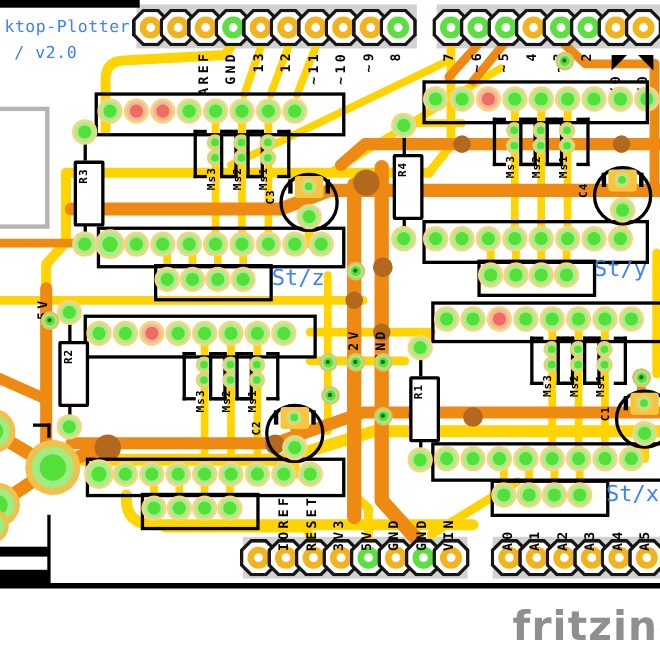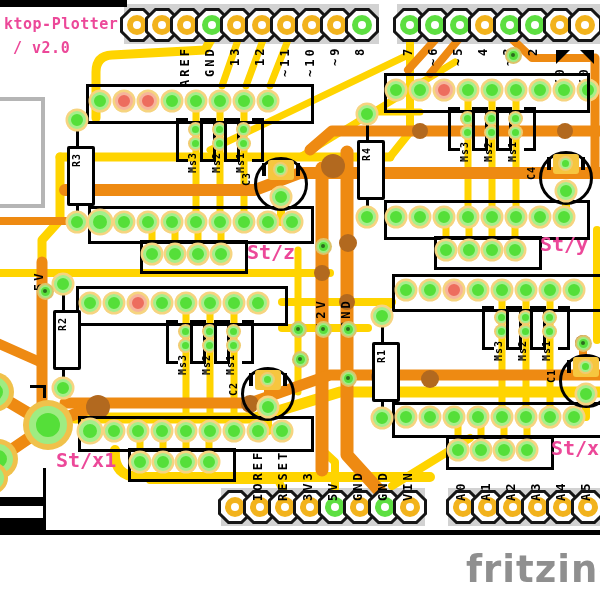--- a/index.html
+++ b/index.html
@@ -25,21 +25,21 @@
   .capsq{position:absolute;background:#f6c63f;border-radius:3px}
   .tick{position:absolute;background:#000}
   .res{position:absolute;width:22px;height:54px;background:#fff;border:3px solid #000;border-radius:2px}
   .lead{position:absolute;width:3px;background:#000}
   .brk{position:absolute;width:9px;height:38px;border:3px solid #000}
   .brk.l{border-right:none}.brk.r{border-left:none}
   .vlab{position:absolute;writing-mode:vertical-rl;transform:rotate(180deg);font-family:"DejaVu Sans Mono",monospace;font-weight:bold;font-size:12px;letter-spacing:3px;color:#000;line-height:1;white-space:nowrap}
   .vlab.down{text-align:right}
   .vlab.up{text-align:left}
   .vlab.sm{font-size:10px;letter-spacing:1px}
-  .hlab{position:absolute;font-family:"DejaVu Sans Mono",monospace;font-weight:bold;color:#ec4899;white-space:nowrap}
+  .hlab{position:absolute;font-family:"DejaVu Sans Mono",monospace;font-weight:normal;color:#3b82f6;white-space:nowrap}
   .title{font-size:15px;letter-spacing:0.5px}
   .stlab{font-size:20px}
   .logo{position:absolute;font-family:"DejaVu Sans",sans-serif;font-weight:bold;font-size:37px;color:#8f8f8f;letter-spacing:1px;white-space:nowrap}
   .tri{position:absolute;width:0;height:0;border-style:solid}
   .blackbar{position:absolute;background:#000}
 </style>
 </head>
 <body>
 
 <div id="stage">
@@ -433,21 +433,20 @@
       <div class="tick" style="left: 249px; top: 373px; width: 4px; height: 13px;"></div>
       <div class="tick" style="left: 283px; top: 373px; width: 4px; height: 13px;"></div>
       <div class="jpad" style="left: 262px; top: 374px;"></div>
       <div class="rpad" style="left: 259px; top: 398px;"></div>
       <div class="vlab down sm" style="left: 229px; top: 382px; width: 16px; height: 30px;">C2</div>
       <div class="hrect" style="left: 128px; top: 448px; width: 102px; height: 28px;"></div>
       <div class="rpad" style="left: 131px; top: 453px;"></div>
       <div class="rpad" style="left: 154px; top: 453px;"></div>
       <div class="rpad" style="left: 177px; top: 453px;"></div>
       <div class="rpad" style="left: 200px; top: 453px;"></div>
-      <div class="hlab stlab" style="left: 56px; top: 448px;">St/x1</div>
       <div class="lead" style="left: 62px; top: 284px; height: 26px;"></div>
       <div class="lead" style="left: 62px; top: 368px; height: 20px;"></div>
       <div class="res" style="left: 53px; top: 310px;"></div>
       <div class="vlab down sm" style="left: 58px; top: 317px; width: 16px; height: 40px;">R2</div>
       <div class="rpad" style="left: 54px; top: 275px;"></div>
       <div class="rpad" style="left: 54px; top: 379px;"></div>
       <div class="hrect" style="left: 392px; top: 274px; width: 206px; height: 32px;"></div>
       <div class="rpad" style="left: 397px; top: 281px;"></div>
       <div class="rpad" style="left: 421px; top: 281px;"></div>
       <div class="rpad red" style="left: 445px; top: 281px;"></div>

